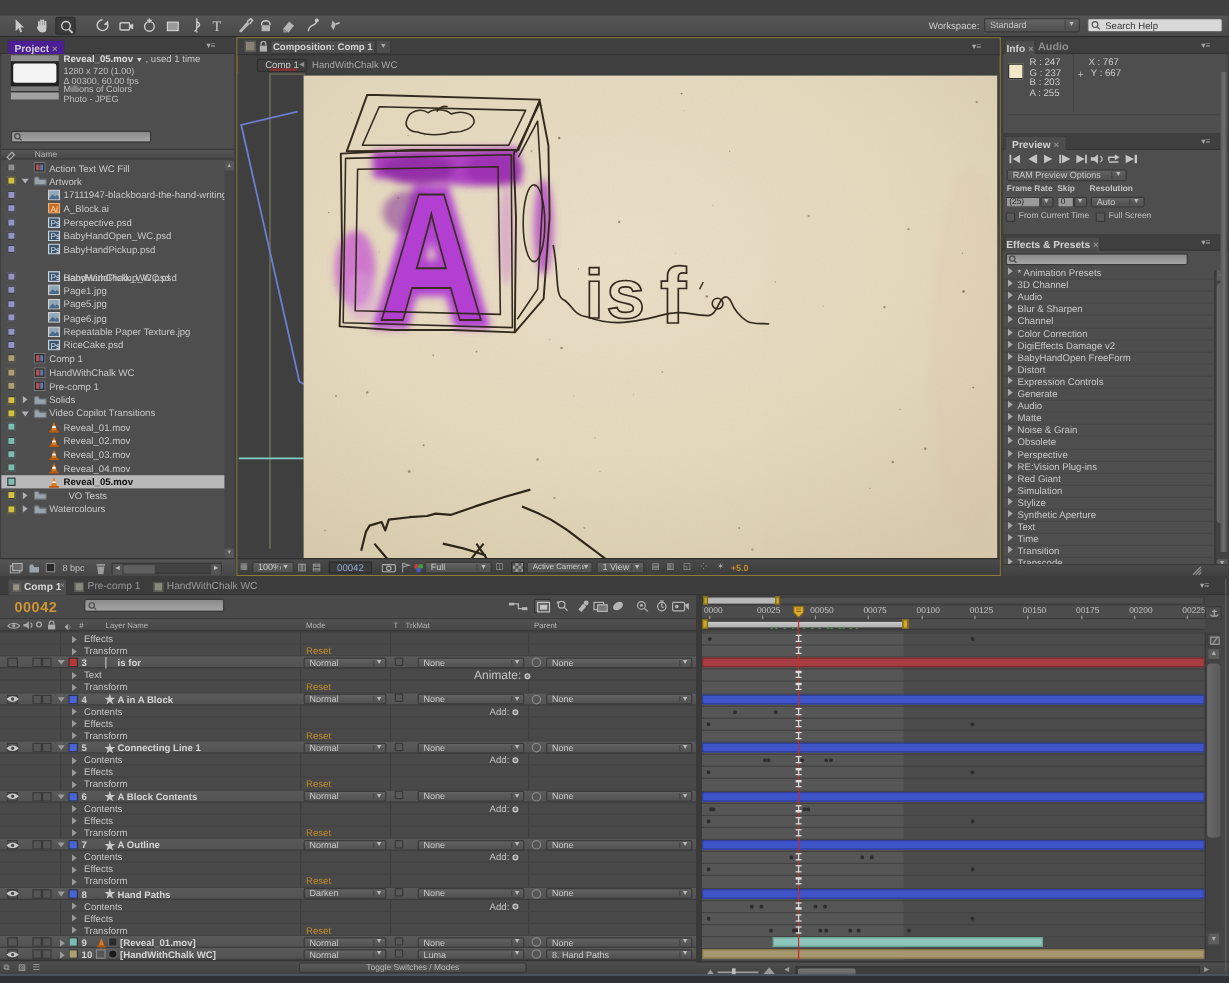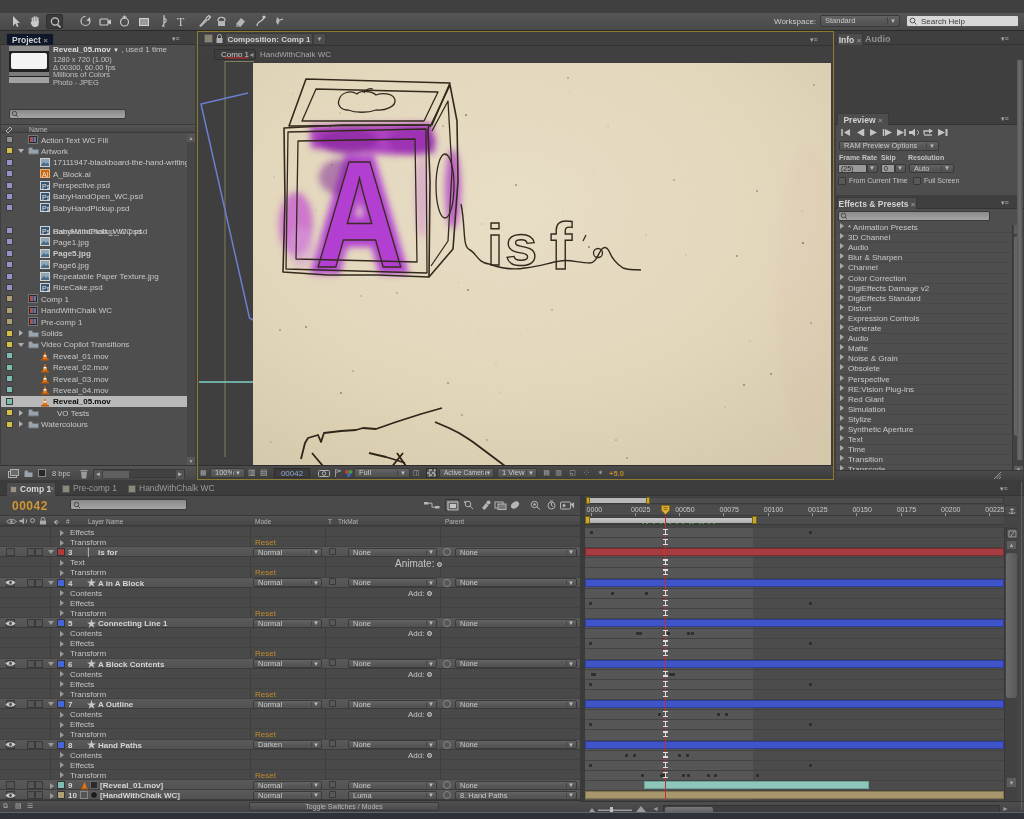--- a/index.html
+++ b/index.html
@@ -106,21 +106,21 @@
       <div class="abs tiny" style="left:774px;top:4px;color:#cfcfcf">Workspace:</div>
       <div class="dd" style="left:820px;top:2px;width:80px;height:12px;line-height:10px">Standard<span class="ar">▼</span></div>
       <div class="abs" style="left:906px;top:2px;width:113px;height:12px;background:#d8d8d8;border:1px solid #555;border-radius:2px;color:#3a3a3a;font-size:8px;line-height:11px;padding-left:14px">Search Help</div>
       <svg class="abs" style="left:909px;top:4px" width="9" height="9">
         <circle cx="3.5" cy="3.5" r="2.4" stroke="#555" fill="none"></circle>
         <path d="M5.3 5.3 L7.5 7.5" stroke="#555"></path>
       </svg>
     </div>
 <div class="abs" style="left:0;top:31px;width:196px;height:449px;background:#3f3f3f">
       <div class="abs" style="left:0;top:0;width:196px;height:14px;background:#3f3f3f;border-bottom:1px solid #333"></div>
-      <div class="abs" style="left:6px;top:2px;width:48px;height:12px;background:#0f172a;border:1px solid #3a3a3a;border-bottom:none;color:#d2d2d2;font-size:8.5px;line-height:12px;text-align:center;font-weight:bold">Project <span style="color:#909090;font-size:8px">×</span></div>
+      <div class="abs" style="left:6px;top:2px;width:48px;height:12px;background:#4c1d95;border:1px solid #3a3a3a;border-bottom:none;color:#d2d2d2;font-size:8.5px;line-height:12px;text-align:center;font-weight:bold">Project <span style="color:#909090;font-size:8px">×</span></div>
       <div class="abs" style="left:172px;top:4px;width:16px;height:7px;color:#aaa;font-size:7px;line-height:7px">▾≡</div>
       <div class="abs" style="left:1px;top:14px;width:194px;height:420px;background:#4e4e4e">
         <div class="abs" style="left:8px;top:1px;width:40px;height:37px;background:#222">
           <div class="abs" style="left:0;top:0;width:40px;height:5px;background:#8f8f8f"></div>
           <div class="abs" style="left:2px;top:7px;width:36px;height:16px;background:#f4f4f4;border-radius:2px"></div>
           <div class="abs" style="left:0;top:26px;width:40px;height:4px;background:#7c7c7c"></div>
           <div class="abs" style="left:0;top:31px;width:40px;height:6px;background:#a2a2a2"></div>
         </div>
         <div class="abs" style="left:52px;top:0px;font-size:8px;color:#dedede;font-weight:bold">Reveal_05.mov <span style="font-size:6px">▼</span><span style="font-weight:normal;color:#c4c4c4"> , used 1 time</span></div>
         <div class="abs" style="left:52px;top:10.0px;font-size:7.5px;color:#c0c0c0">1280 x 720 (1.00)</div>
@@ -243,21 +243,21 @@
         <div class="abs" style="left:52px;top:1.5px;font-size:8px;color:#c9c9c9;font-weight:normal;white-space:nowrap">Page1.jpg</div>
       </div>
       <div class="abs" style="left:0;top:113.8px;width:194px;height:11.4px;">
         <div class="abs" style="left:5px;top:2px;width:7px;height:7px;background:#9393c6;border:1px solid #3c3c3c"></div>
         <div class="abs" style="left:39px;top:1px">
           <svg width="10" height="9">
             <rect x="0.5" y="0.5" width="9" height="8" fill="#8fa6b8" stroke="#d0d0d0"></rect>
             <path d="M1 7 L4 4 L6 6 L7.5 4.5 L9 6 L9 8 L1 8 Z" fill="#4a6a8a"></path>
           </svg>
         </div>
-        <div class="abs" style="left:52px;top:1.5px;font-size:8px;color:#c9c9c9;font-weight:bold;white-space:nowrap">Page5.jpg</div>
+        <div class="abs" style="left:52px;top:1.5px;font-size:8px;color:#c9c9c9;font-weight:normal;white-space:nowrap">Page5.jpg</div>
       </div>
       <div class="abs" style="left:0;top:125.2px;width:194px;height:11.4px;">
         <div class="abs" style="left:5px;top:2px;width:7px;height:7px;background:#9393c6;border:1px solid #3c3c3c"></div>
         <div class="abs" style="left:39px;top:1px">
           <svg width="10" height="9">
             <rect x="0.5" y="0.5" width="9" height="8" fill="#8fa6b8" stroke="#d0d0d0"></rect>
             <path d="M1 7 L4 4 L6 6 L7.5 4.5 L9 6 L9 8 L1 8 Z" fill="#4a6a8a"></path>
           </svg>
         </div>
         <div class="abs" style="left:52px;top:1.5px;font-size:8px;color:#c9c9c9;font-weight:normal;white-space:nowrap">Page6.jpg</div>
@@ -599,20 +599,32 @@
         <div class="abs" style="left:383px;top:2px;width:11px;height:10px;color:#a8a8a8;font-size:7px;line-height:10px;text-align:center">⁘</div>
         <div class="abs" style="left:397px;top:2px;width:11px;height:10px;color:#a8a8a8;font-size:7px;line-height:10px;text-align:center">✶</div>
         <div class="abs" style="left:411px;top:3px;color:#c08a28;font-size:7.5px;font-weight:bold">+5.0</div>
       </div>
     </div>
 <div class="abs" style="left:835px;top:31px;width:189px;height:449px;background:#3f3f3f">
       <div class="abs" style="left:0;top:0;width:189px;height:14px;border-bottom:1px solid #333"></div>
       <div class="abs" style="left:2px;top:2px;width:26px;height:12px;background:#4d4d4d;border:1px solid #3a3a3a;border-bottom:none;color:#d2d2d2;font-size:8.5px;line-height:12px;text-align:center;font-weight:bold">Info <span style="color:#909090;font-size:8px">×</span></div>
       <div class="abs" style="left:30px;top:3px;font-size:9px;color:#8f8f8f;font-weight:bold">Audio</div>
       <div class="abs" style="left:166px;top:4px;width:16px;height:7px;color:#aaa;font-size:7px;line-height:7px">▾≡</div>
+      <div class="abs" style="left:1px;top:14px;width:187px;height:66px;background:#4e4e4e">
+        <div class="abs" style="left:4px;top:8px;width:13px;height:13px;background:#f2e7c6;border:1px solid #333"></div>
+        <div class="abs" style="left:22px;top:2.0px;font-size:8px;color:#cdcdcd">R : 247</div>
+        <div class="abs" style="left:22px;top:10.6px;font-size:8px;color:#cdcdcd">G : 237</div>
+        <div class="abs" style="left:22px;top:19.2px;font-size:8px;color:#cdcdcd">B : 203</div>
+        <div class="abs" style="left:22px;top:27.799999999999997px;font-size:8px;color:#cdcdcd">A : 255</div>
+        <div class="abs" style="left:71px;top:2px;font-size:8px;color:#cdcdcd">X : 767</div>
+        <div class="abs" style="left:73px;top:11px;font-size:8px;color:#cdcdcd">Y : 667</div>
+        <div class="abs" style="left:62px;top:12px;font-size:9px;color:#b8b8b8">+</div>
+        <div class="abs" style="left:58px;top:0;width:1px;height:48px;background:#444"></div>
+        <div class="abs" style="left:4px;top:50px;width:180px;height:1px;background:#454545"></div>
+      </div>
       <div class="abs" style="left:0;top:80px;width:189px;height:14px;background:#3f3f3f;border-bottom:1px solid #333"></div>
       <div class="abs" style="left:2px;top:82px;width:52px;height:12px;background:#4d4d4d;border:1px solid #3a3a3a;border-bottom:none;color:#d2d2d2;font-size:8.5px;line-height:12px;text-align:center;font-weight:bold">Preview <span style="color:#909090;font-size:8px">×</span></div>
       <div class="abs" style="left:166px;top:84px;width:16px;height:7px;color:#aaa;font-size:7px;line-height:7px">▾≡</div>
       <div class="abs" style="left:1px;top:94px;width:187px;height:71px;background:#4e4e4e">
         <div class="abs" style="left:4px;top:3px;width:13px;height:11px">
           <svg width="12" height="9">
             <path d="M2 1 L2 8" stroke="#c4c4c4" stroke-width="1.5"></path>
             <path d="M10 1 L4 4.5 L10 8 Z" fill="#c4c4c4"></path>
           </svg>
         </div>
@@ -685,21 +697,21 @@
           <circle cx="3.5" cy="3.5" r="2.2" stroke="#4a4a4a" fill="none"></circle>
           <path d="M5 5 L7 7" stroke="#4a4a4a"></path>
         </svg>
         <div class="abs" style="left:0;top:14.0px;width:175px;height:10.2px;border-bottom:1px solid #474747;font-size:8px;line-height:9px;color:#c9c9c9"><span class="tri-r" style="margin-left:4px;border-left-color:#a8a8a8;vertical-align:1px"></span><span style="margin-left:4px">* Animation Presets</span></div>
         <div class="abs" style="left:0;top:24.1px;width:175px;height:10.2px;border-bottom:1px solid #474747;font-size:8px;line-height:9px;color:#c9c9c9"><span class="tri-r" style="margin-left:4px;border-left-color:#a8a8a8;vertical-align:1px"></span><span style="margin-left:4px">3D Channel</span></div>
         <div class="abs" style="left:0;top:34.2px;width:175px;height:10.2px;border-bottom:1px solid #474747;font-size:8px;line-height:9px;color:#c9c9c9"><span class="tri-r" style="margin-left:4px;border-left-color:#a8a8a8;vertical-align:1px"></span><span style="margin-left:4px">Audio</span></div>
         <div class="abs" style="left:0;top:44.3px;width:175px;height:10.2px;border-bottom:1px solid #474747;font-size:8px;line-height:9px;color:#c9c9c9"><span class="tri-r" style="margin-left:4px;border-left-color:#a8a8a8;vertical-align:1px"></span><span style="margin-left:4px">Blur &amp; Sharpen</span></div>
         <div class="abs" style="left:0;top:54.4px;width:175px;height:10.2px;border-bottom:1px solid #474747;font-size:8px;line-height:9px;color:#c9c9c9"><span class="tri-r" style="margin-left:4px;border-left-color:#a8a8a8;vertical-align:1px"></span><span style="margin-left:4px">Channel</span></div>
         <div class="abs" style="left:0;top:64.5px;width:175px;height:10.2px;border-bottom:1px solid #474747;font-size:8px;line-height:9px;color:#c9c9c9"><span class="tri-r" style="margin-left:4px;border-left-color:#a8a8a8;vertical-align:1px"></span><span style="margin-left:4px">Color Correction</span></div>
         <div class="abs" style="left:0;top:74.6px;width:175px;height:10.2px;border-bottom:1px solid #474747;font-size:8px;line-height:9px;color:#c9c9c9"><span class="tri-r" style="margin-left:4px;border-left-color:#a8a8a8;vertical-align:1px"></span><span style="margin-left:4px">DigiEffects Damage v2</span></div>
-        <div class="abs" style="left:0;top:84.7px;width:175px;height:10.2px;border-bottom:1px solid #474747;font-size:8px;line-height:9px;color:#c9c9c9"><span class="tri-r" style="margin-left:4px;border-left-color:#a8a8a8;vertical-align:1px"></span><span style="margin-left:4px">DigiEffects Standard</span></div>
+        <div class="abs" style="left:0;top:84.7px;width:175px;height:10.2px;border-bottom:1px solid #474747;font-size:8px;line-height:9px;color:#c9c9c9"><span class="tri-r" style="margin-left:4px;border-left-color:#a8a8a8;vertical-align:1px"></span><span style="margin-left:4px">BabyHandOpen FreeForm</span></div>
         <div class="abs" style="left:0;top:94.8px;width:175px;height:10.2px;border-bottom:1px solid #474747;font-size:8px;line-height:9px;color:#c9c9c9"><span class="tri-r" style="margin-left:4px;border-left-color:#a8a8a8;vertical-align:1px"></span><span style="margin-left:4px">Distort</span></div>
         <div class="abs" style="left:0;top:104.9px;width:175px;height:10.2px;border-bottom:1px solid #474747;font-size:8px;line-height:9px;color:#c9c9c9"><span class="tri-r" style="margin-left:4px;border-left-color:#a8a8a8;vertical-align:1px"></span><span style="margin-left:4px">Expression Controls</span></div>
         <div class="abs" style="left:0;top:115.0px;width:175px;height:10.2px;border-bottom:1px solid #474747;font-size:8px;line-height:9px;color:#c9c9c9"><span class="tri-r" style="margin-left:4px;border-left-color:#a8a8a8;vertical-align:1px"></span><span style="margin-left:4px">Generate</span></div>
         <div class="abs" style="left:0;top:125.1px;width:175px;height:10.2px;border-bottom:1px solid #474747;font-size:8px;line-height:9px;color:#c9c9c9"><span class="tri-r" style="margin-left:4px;border-left-color:#a8a8a8;vertical-align:1px"></span><span style="margin-left:4px">Audio</span></div>
         <div class="abs" style="left:0;top:135.2px;width:175px;height:10.2px;border-bottom:1px solid #474747;font-size:8px;line-height:9px;color:#c9c9c9"><span class="tri-r" style="margin-left:4px;border-left-color:#a8a8a8;vertical-align:1px"></span><span style="margin-left:4px">Matte</span></div>
         <div class="abs" style="left:0;top:145.3px;width:175px;height:10.2px;border-bottom:1px solid #474747;font-size:8px;line-height:9px;color:#c9c9c9"><span class="tri-r" style="margin-left:4px;border-left-color:#a8a8a8;vertical-align:1px"></span><span style="margin-left:4px">Noise &amp; Grain</span></div>
         <div class="abs" style="left:0;top:155.4px;width:175px;height:10.2px;border-bottom:1px solid #474747;font-size:8px;line-height:9px;color:#c9c9c9"><span class="tri-r" style="margin-left:4px;border-left-color:#a8a8a8;vertical-align:1px"></span><span style="margin-left:4px">Obsolete</span></div>
         <div class="abs" style="left:0;top:165.5px;width:175px;height:10.2px;border-bottom:1px solid #474747;font-size:8px;line-height:9px;color:#c9c9c9"><span class="tri-r" style="margin-left:4px;border-left-color:#a8a8a8;vertical-align:1px"></span><span style="margin-left:4px">Perspective</span></div>
         <div class="abs" style="left:0;top:175.6px;width:175px;height:10.2px;border-bottom:1px solid #474747;font-size:8px;line-height:9px;color:#c9c9c9"><span class="tri-r" style="margin-left:4px;border-left-color:#a8a8a8;vertical-align:1px"></span><span style="margin-left:4px">RE:Vision Plug-ins</span></div>
         <div class="abs" style="left:0;top:185.7px;width:175px;height:10.2px;border-bottom:1px solid #474747;font-size:8px;line-height:9px;color:#c9c9c9"><span class="tri-r" style="margin-left:4px;border-left-color:#a8a8a8;vertical-align:1px"></span><span style="margin-left:4px">Red Giant</span></div>

